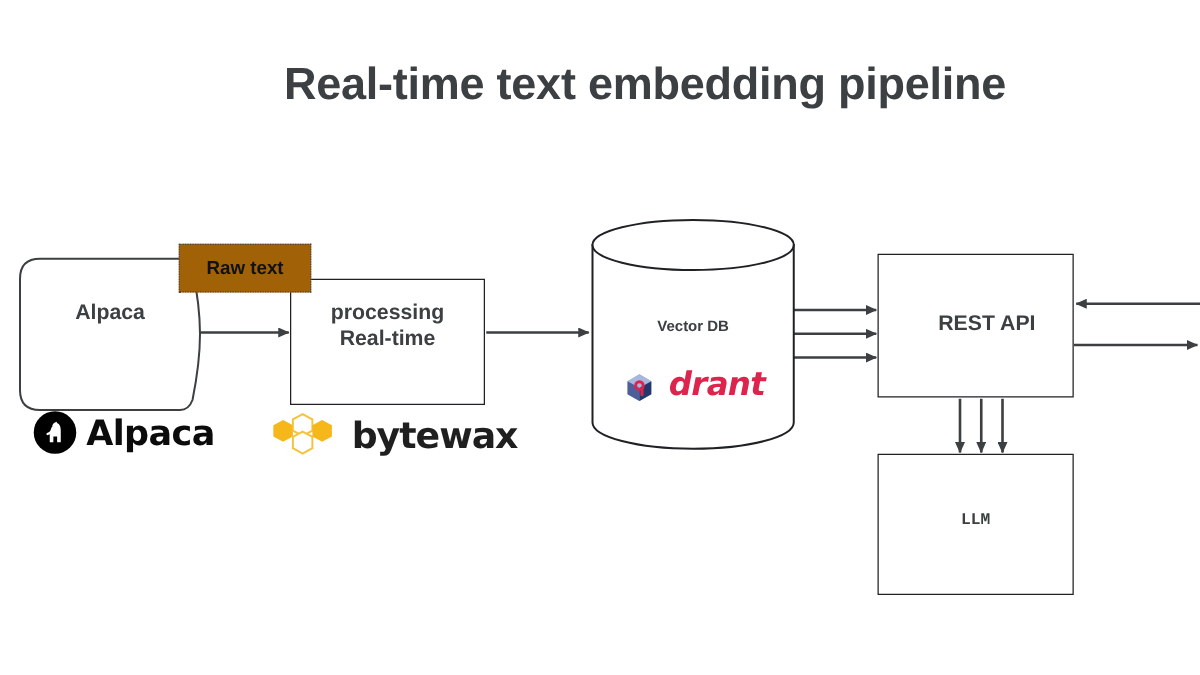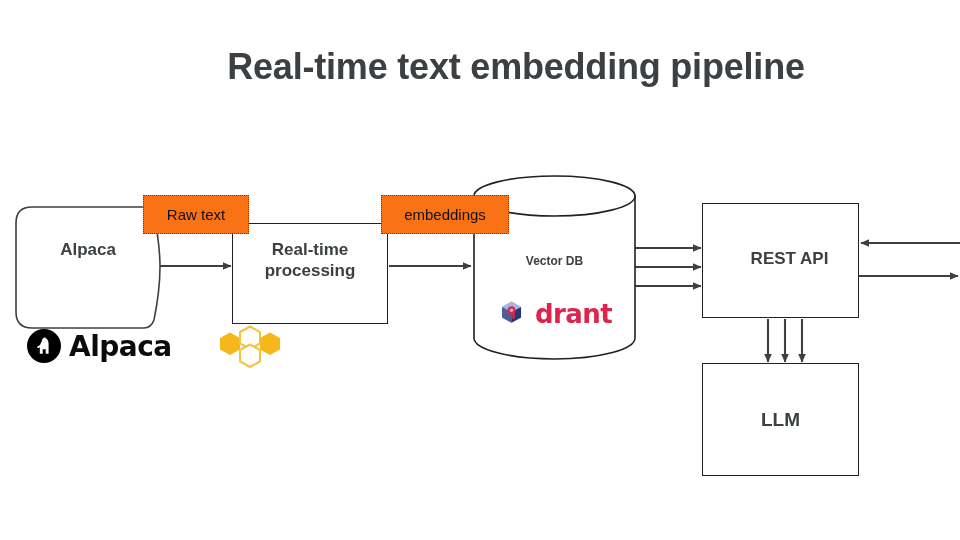--- a/index.html
+++ b/index.html
@@ -67,44 +67,44 @@
     background: #ffffff;
     box-sizing: border-box;
   }
   .proc-box { left: 232px; top: 223px; width: 156px; height: 101px; }
   .proc-label { left: 238px; top: 240px; width: 144px; font-size: 17px; }
 
   .rest-box { left: 702px; top: 203px; width: 157px; height: 115px; }
   .rest-label { left: 702px; top: 249px; width: 175px; font-size: 17px; }
 
   .llm-box { left: 702px; top: 363px; width: 157px; height: 113px; }
-  .llm-label { left: 702px; top: 408px; width: 157px; font-size: 19px; }
+  .llm-label { left: 702px; top: 408px; width: 157px; font-size: 13px; font-family: Liberation Mono, monospace; }
 
   
   .cyl {
     position: absolute;
     left: 472px;
     top: 174px;
     width: 165px;
     height: 186px;
   }
   .vdb-label {
     left: 472px;
     top: 254px;
     width: 165px;
     font-size: 12px;
   }
 
   
   .edge-label {
     position: absolute;
     border: 1.4px dotted #4a4a4a;
-    background: #f97316;
+    background: #a16207;
     color: #111111;
-    font-weight: normal;
+    font-weight: bold;
     font-size: 15px;
     display: flex;
     align-items: center;
     justify-content: center;
     box-sizing: border-box;
     font-family: "Liberation Sans", sans-serif;
   }
   .lbl-rawtext   { left: 143px; top: 195px; width: 106px; height: 39px; }
   .lbl-embed     { left: 381px; top: 195px; width: 128px; height: 39px; }
 
@@ -156,22 +156,23 @@
   }
 
   
   .qdrant-logo {
     position: absolute;
     left: 500px;
     top: 293px;
     width: 112px;
     height: 36px;
     display: flex;
-    align-items: flex-end;
+    align-items: flex-start;
     gap: 12px;
+    font-style: italic;
   }
   .qdrant-logo-text {
     font-size: 26px;
     font-weight: bold;
     letter-spacing: -0.6px;
     font-family: "DejaVu Sans", sans-serif;
   }
 </style>
 </head>
 <body>
@@ -215,35 +216,36 @@
     <svg width="36" height="36" viewBox="0 0 36 36">
       <circle cx="18" cy="18" r="17" fill="#000000"></circle>
       <path d="M19.5 9.3 c-1.7 0.2 -3.0 1.3 -3.6 2.9 l-1.5 4.0 c-0.2 0.6 -0.6 1.0 -1.1 1.3 l-1.6 0.9 c-0.5 0.3 -0.7 0.9 -0.4 1.3 0.2 0.4 0.7 0.5 1.1 0.3 l1.4 -0.7 0 6.5 2.9 0 0 -4.6 3.0 0 0 4.6 2.9 0 0 -9.3 c0 -2.0 -0.3 -3.5 -1.0 -4.6 -0.5 -0.9 -1.3 -1.5 -2.1 -1.6 z" fill="#ffffff"></path>
       <circle cx="15.1" cy="13.0" r="0.85" fill="#000000"></circle>
     </svg>
     <span class="alpaca-logo-text">Alpaca</span>
   </div>
 
   <div class="rect-box proc-box"></div>
   <div class="node-label proc-label">
+    <div>processing</div>
     <div>Real-time</div>
-    <div>processing</div>
   </div>
 
   <div class="bytewax-logo">
     <svg width="76" height="46" viewBox="0 0 76 46">
 
       <polygon points="6,13 16,7.5 26,13 26,24.5 16,30 6,24.5" fill="#F5B719"></polygon>
 
       <polygon points="26,7 36,1.5 46,7 46,18.5 36,24 26,18.5" fill="#ffffff" stroke="#F5C33B" stroke-width="2"></polygon>
 
       <polygon points="46,13 56,7.5 66,13 66,24.5 56,30 46,24.5" fill="#F5B719"></polygon>
 
       <polygon points="26,25 36,19.5 46,25 46,36.5 36,42 26,36.5" fill="#ffffff" stroke="#F5C33B" stroke-width="2"></polygon>
     </svg>
+    <span class="bytewax-logo-text">bytewax</span>
   </div>
 
   <svg class="cyl" viewBox="0 0 165 186">
     <path d="M 2,22 L 2,164 A 80.5,21 0 0 0 163,164 L 163,22 Z" fill="#ffffff" stroke="#202124" stroke-width="1.6"></path>
     <ellipse cx="82.5" cy="22" rx="80.5" ry="20" fill="#ffffff" stroke="#202124" stroke-width="1.6"></ellipse>
   </svg>
   <div class="node-label vdb-label">Vector DB</div>
 
   <div class="qdrant-logo">
     <svg width="34" height="34" viewBox="0 0 34 34">
@@ -259,15 +261,14 @@
     <span class="qdrant-logo-text" style="color:#DC244C">drant</span>
   </div>
 
   <div class="rect-box rest-box"></div>
   <div class="node-label rest-label">REST API</div>
 
   <div class="rect-box llm-box"></div>
   <div class="node-label llm-label">LLM</div>
 
   <div class="edge-label lbl-rawtext">Raw text</div>
-  <div class="edge-label lbl-embed">embeddings</div>
 
 </div>
 
 </body></html>

